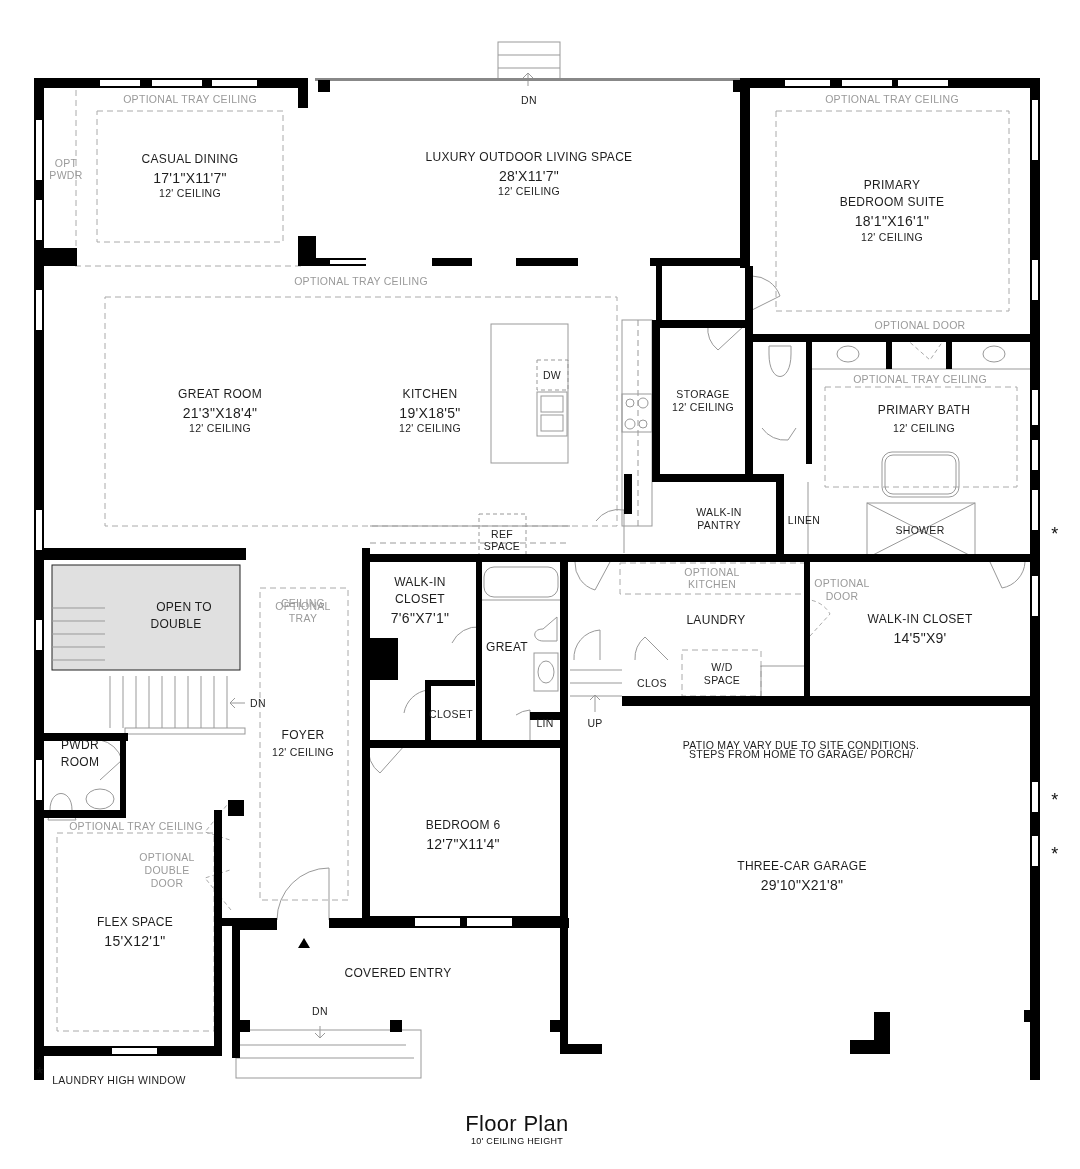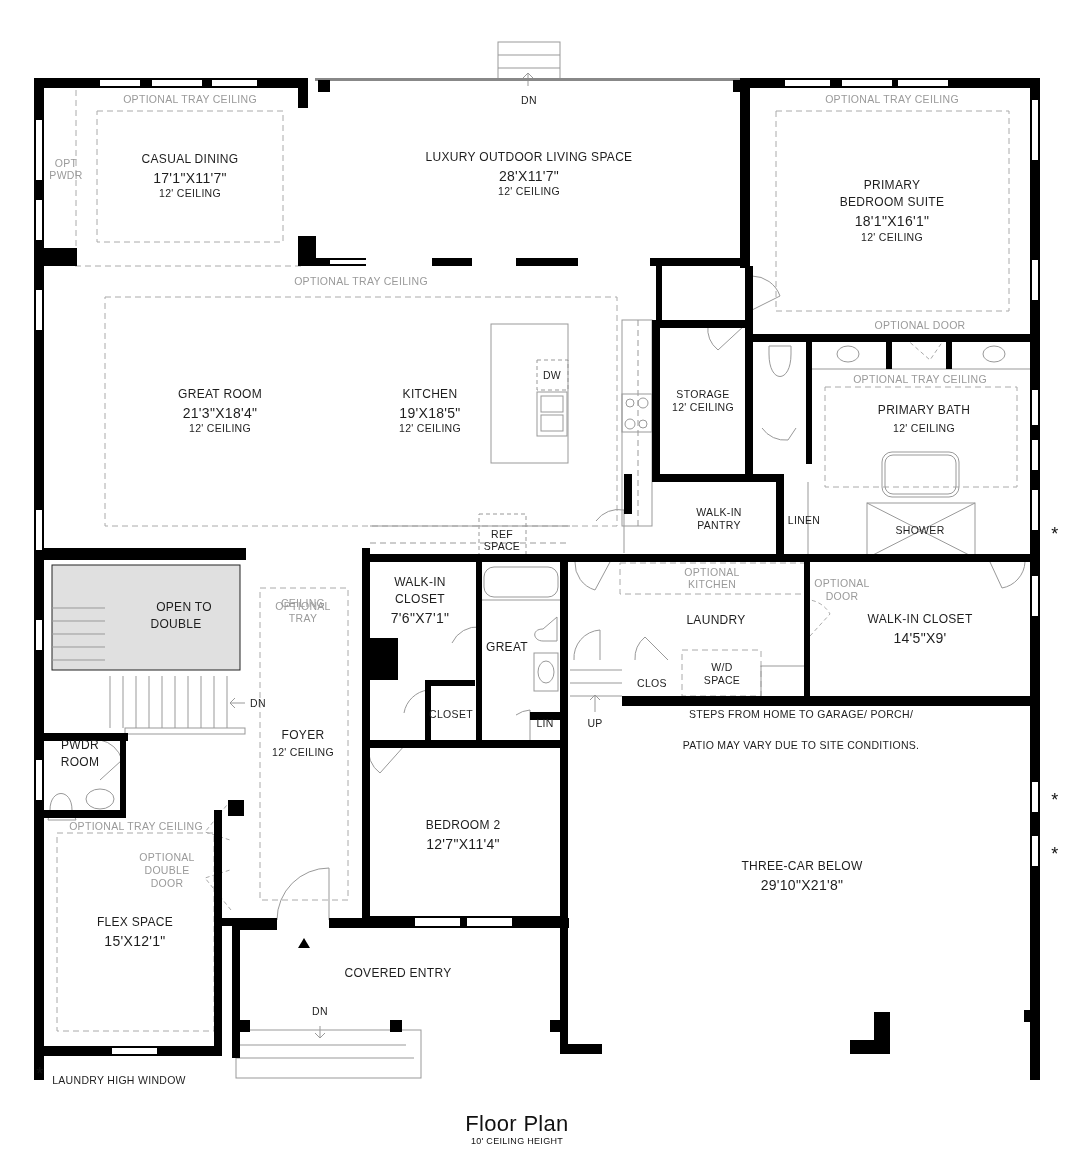--- a/index.html
+++ b/index.html
@@ -289,36 +289,36 @@
 <div class="lbl small" style="left:595px;top:717px">UP</div>
 
 <div class="lbl opt" style="left:842px;top:577px">OPTIONAL</div>
 <div class="lbl opt" style="left:842px;top:590px">DOOR</div>
 <div class="lbl name" style="left:920px;top:613px">WALK-IN CLOSET</div>
 <div class="lbl dim" style="left:920px;top:630px">14'5"X9'</div>
 
 <div class="lbl name" style="left:80px;top:739px">PWDR</div>
 <div class="lbl name" style="left:80px;top:756px">ROOM</div>
 
-<div class="lbl name" style="left:463px;top:819px">BEDROOM 2</div>
+<div class="lbl name" style="left:463px;top:819px">BEDROOM 6</div>
 <div class="lbl dim" style="left:463px;top:836px">12'7"X11'4"</div>
 
 <div class="lbl opt" style="left:136px;top:820px">OPTIONAL TRAY CEILING</div>
 <div class="lbl opt" style="left:167px;top:851px">OPTIONAL</div>
 <div class="lbl opt" style="left:167px;top:864px">DOUBLE</div>
 <div class="lbl opt" style="left:167px;top:877px">DOOR</div>
 <div class="lbl name" style="left:135px;top:916px">FLEX SPACE</div>
 <div class="lbl dim" style="left:135px;top:933px">15'X12'1"</div>
 
 <div class="lbl name" style="left:398px;top:967px">COVERED ENTRY</div>
 <div class="lbl small" style="left:320px;top:1005px">DN</div>
 
-<div class="lbl note" style="left:801px;top:708px">STEPS FROM HOME TO GARAGE/ PORCH/</div>
+<div class="lbl note" style="left:801px;top:748px">STEPS FROM HOME TO GARAGE/ PORCH/</div>
 <div class="lbl note" style="left:801px;top:739px">PATIO MAY VARY DUE TO SITE CONDITIONS.</div>
-<div class="lbl name" style="left:802px;top:860px">THREE-CAR BELOW</div>
+<div class="lbl name" style="left:802px;top:860px">THREE-CAR GARAGE</div>
 <div class="lbl dim" style="left:802px;top:877px">29'10"X21'8"</div>
 
 <div class="lbl ast" style="left:1055px;top:524px">*</div>
 <div class="lbl ast" style="left:1055px;top:790px">*</div>
 <div class="lbl ast" style="left:1055px;top:844px">*</div>
 
 <div class="lbl ast" style="left:40px;top:1064px">*</div>
 <div class="lbl note" style="left:119px;top:1074px">LAUNDRY HIGH WINDOW</div>
 
 <div class="lbl title" style="left:517px;top:1111px">Floor Plan</div>

